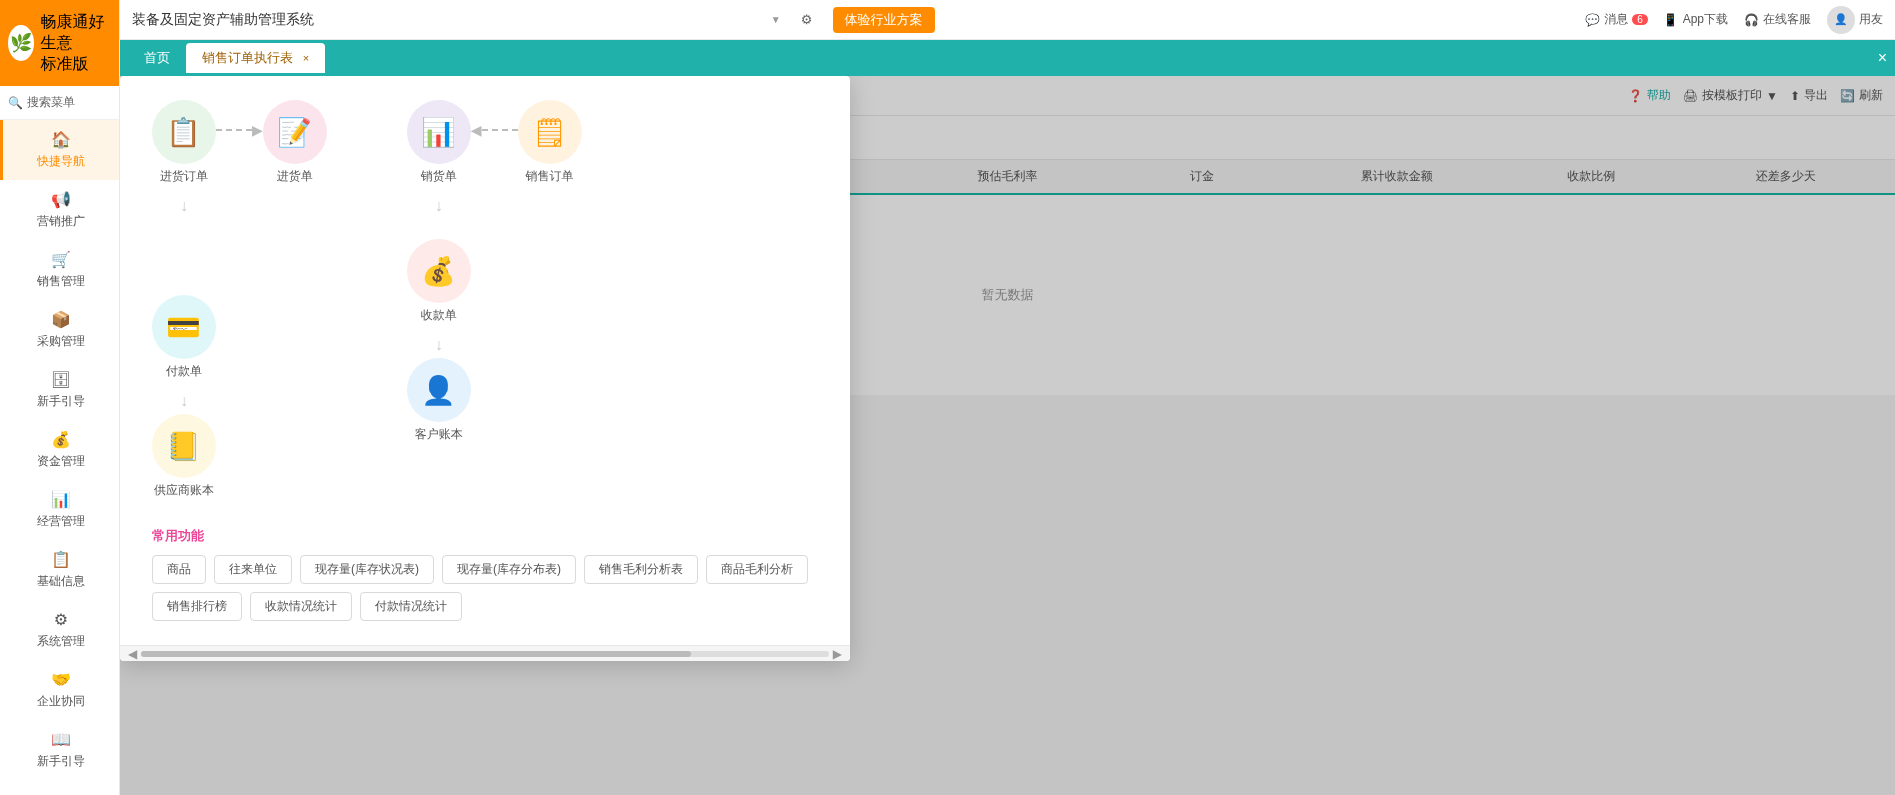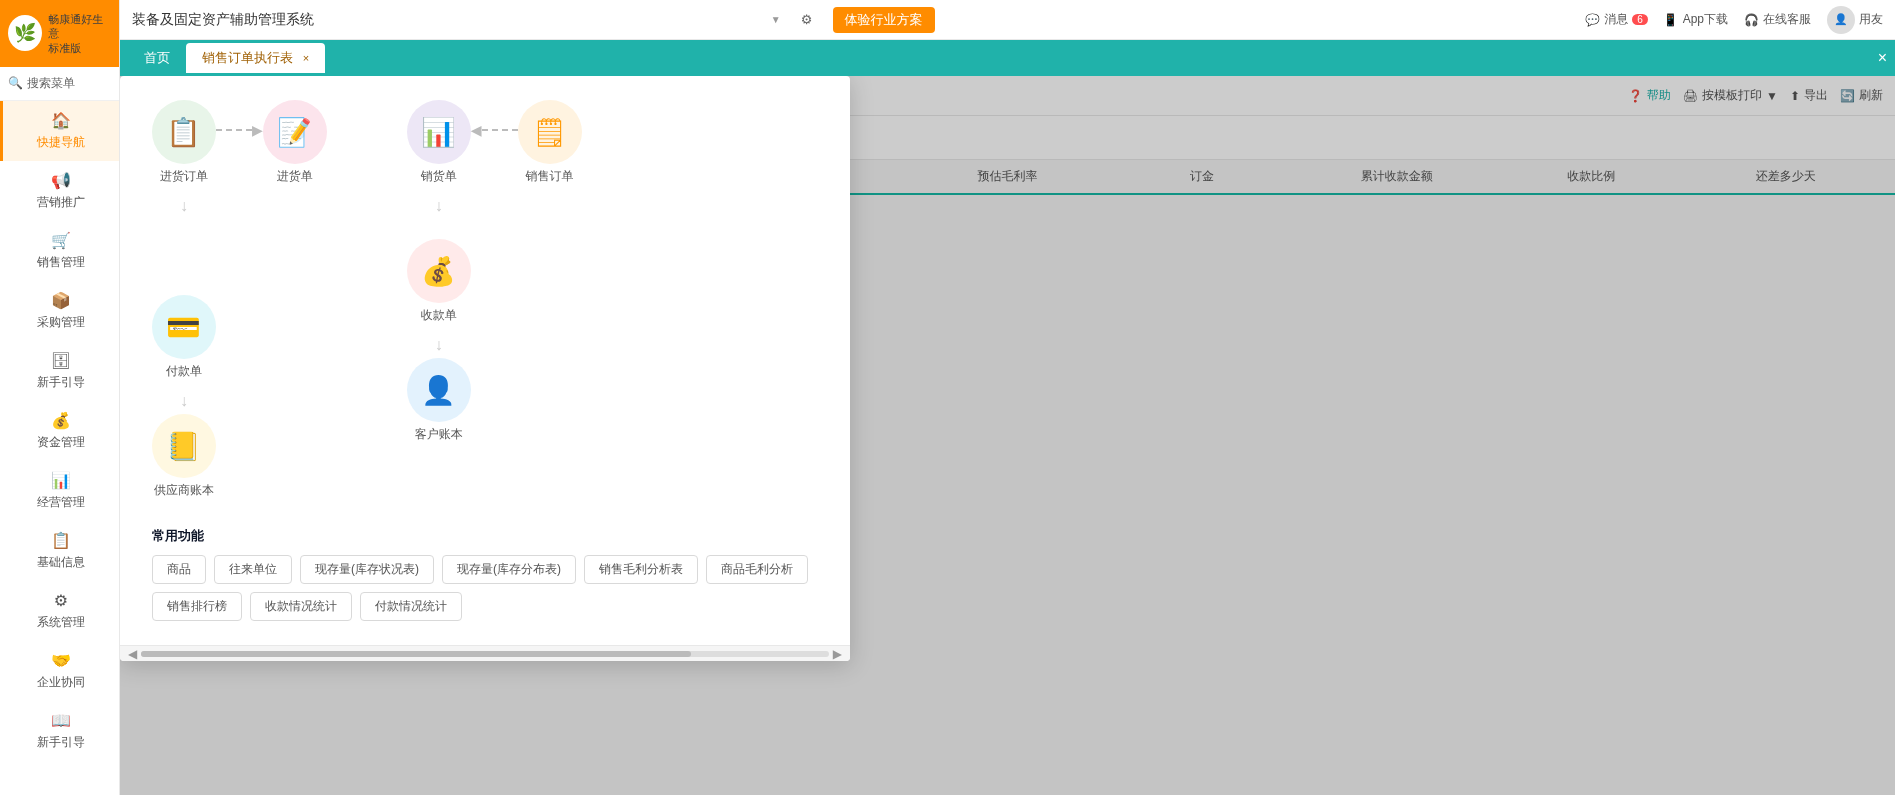--- a/index.html
+++ b/index.html
@@ -5,21 +5,21 @@
     * { box-sizing: border-box; margin: 0; padding: 0; }
     body { font-family: 'Microsoft YaHei', Arial, sans-serif; font-size: 13px; background: #f0f2f5; height: 795px; overflow: hidden; }
 
     
     .app-container { display: flex; height: 795px; }
 
     
     .sidebar { width: 120px; background: #fff; border-right: 1px solid #e8e8e8; display: flex; flex-direction: column; flex-shrink: 0; }
     .sidebar-logo { background: #ff8c00; padding: 12px 8px; display: flex; align-items: center; gap: 6px; }
     .logo-icon { width: 36px; height: 36px; background: #fff; border-radius: 50%; display: flex; align-items: center; justify-content: center; font-size: 18px; }
-    .logo-text { color: #404040; font-size: 11px; line-height: 1.3; }
+    .logo-text { color: #000000; font-size: 16px; line-height: 1.3; }
     .sidebar-search { padding: 8px; border-bottom: 1px solid #f0f0f0; display: flex; align-items: center; gap: 4px; cursor: pointer; color: #666; font-size: 12px; }
     .sidebar-nav { flex: 1; overflow-y: auto; }
     .nav-item { display: flex; flex-direction: column; align-items: center; padding: 10px 4px; cursor: pointer; border-left: 3px solid transparent; color: #555; font-size: 12px; gap: 4px; }
     .nav-item.active { background: #fff5e6; border-left-color: #ff8c00; color: #ff8c00; }
     .nav-icon { font-size: 16px; }
 
     
     .main-area { flex: 1; display: flex; flex-direction: column; overflow: hidden; }
 
     
@@ -79,21 +79,21 @@
     .circle-green { background: #e8f5e9; }
     .circle-pink { background: #fce4ec; }
     .circle-purple { background: #ede7f6; }
     .circle-orange { background: #fff3e0; }
     .circle-cyan { background: #e0f7fa; }
     .circle-red { background: #ffeaea; }
     .circle-amber { background: #fff8e1; }
     .circle-blue { background: #e3f2fd; }
 
     .common-functions { margin-top: 20px; }
-    .cf-title { font-size: 13px; color: #0f172a; margin-bottom: 10px; font-weight: bold; }
+    .cf-title { font-size: 13px; color: #ec4899; margin-bottom: 10px; font-weight: bold; }
     .cf-buttons { display: flex; flex-wrap: wrap; gap: 8px; }
     .cf-btn { border: 1px solid #d9d9d9; background: #fff; color: #555; padding: 5px 14px; border-radius: 4px; cursor: pointer; font-size: 12px; }
 
     .scrollbar-area { height: 16px; background: #f5f5f5; display: flex; align-items: center; padding: 0 8px; border-top: 1px solid #e8e8e8; }
     .scrollbar-track { flex: 1; height: 6px; background: #ddd; border-radius: 3px; position: relative; }
     .scrollbar-thumb { width: 80%; height: 6px; background: #bbb; border-radius: 3px; }
     .scroll-right-btn { color: #999; cursor: pointer; font-size: 12px; margin-left: 4px; }
   </style>
 </head>
 <body>
@@ -241,20 +241,21 @@
         <div class="th">品</div>
             <div class="th">商品</div>
             <div class="th">金额</div>
             <div class="th">预估毛利</div>
             <div class="th">预估毛利率</div>
             <div class="th">订金</div>
             <div class="th">累计收款金额</div>
             <div class="th">收款比例</div>
             <div class="th">还差多少天</div>
           </div>
+        <div class="no-data">暂无数据</div>
       </div>
 
       <div class="overlay">
         <div class="guide-panel">
           <div class="guide-content">
 
             <div class="guide-flow">
 
               <div class="flow-column">
                 <div class="flow-node">

